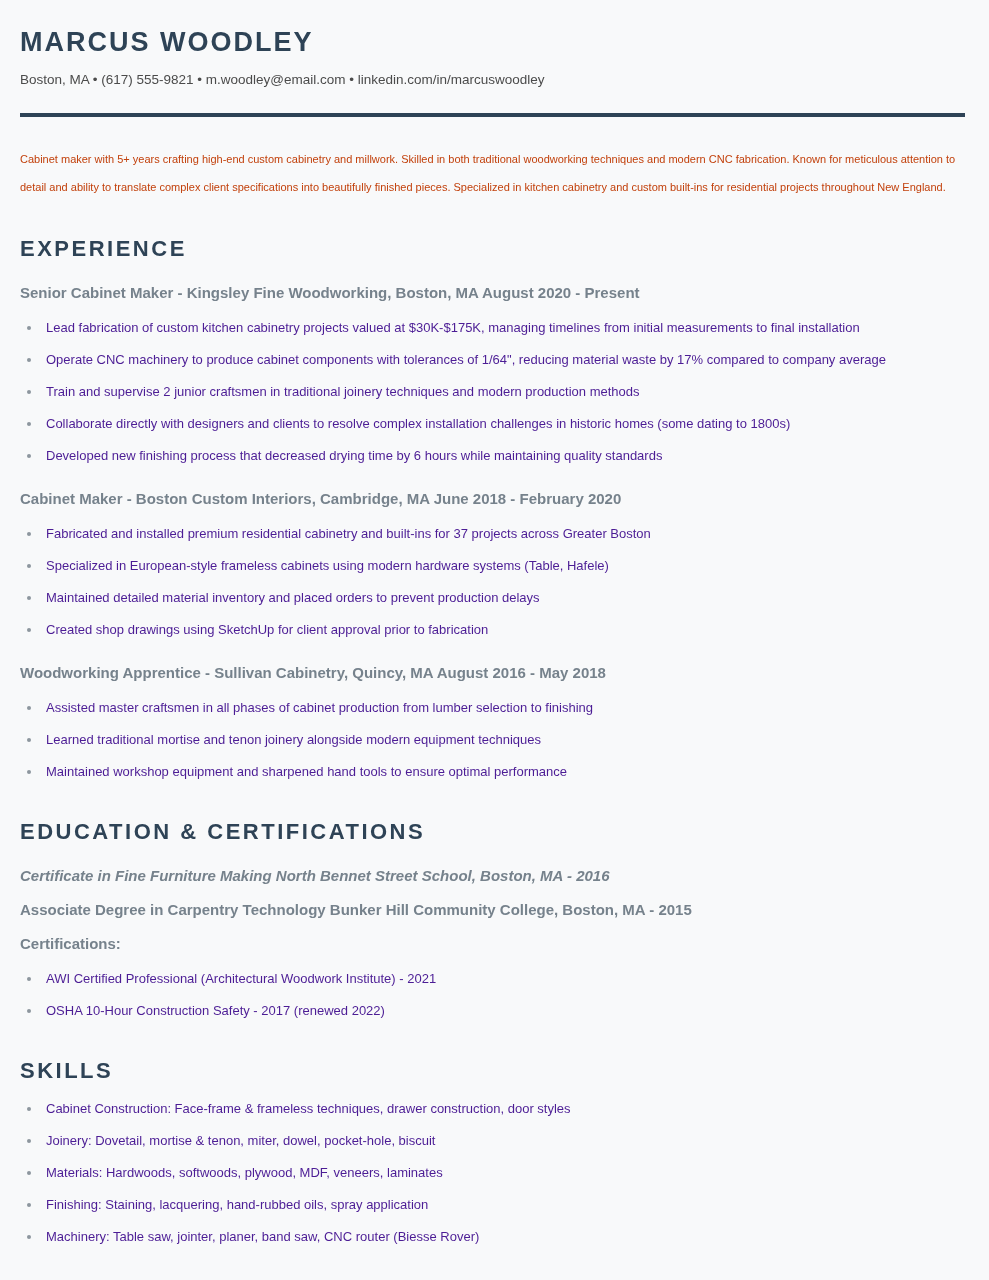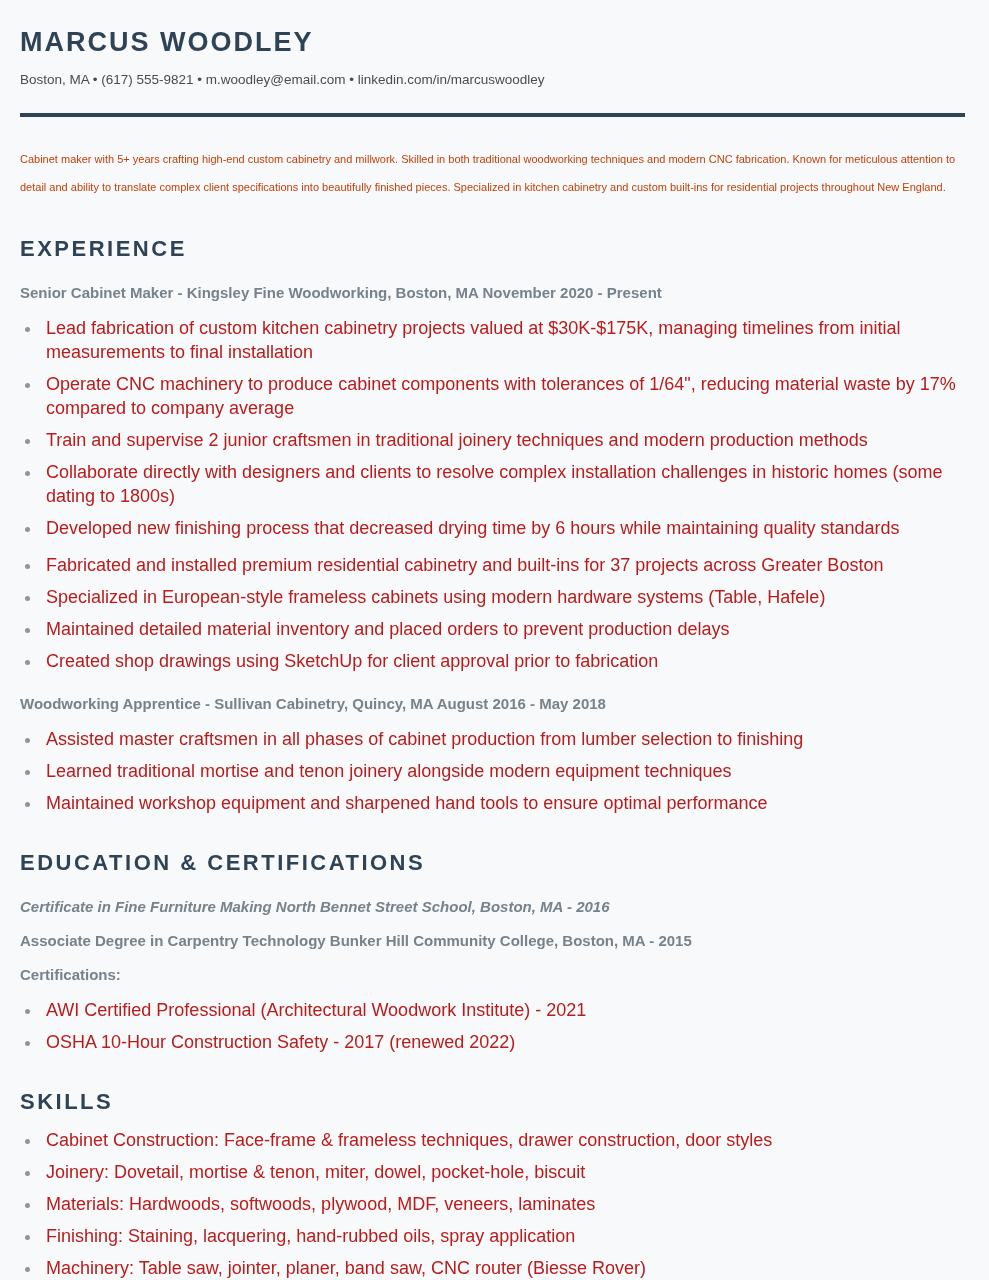--- a/index.html
+++ b/index.html
@@ -57,22 +57,22 @@
   section[data-name="section-education"] h3.subheading {
     margin-top: 14px;
   }
   section[data-name="section-education"] h3.first-sub {
     margin-top: 21px;
     font-style: italic;
   }
   ul.bullets {
     margin: 13px 0 0 0;
     padding-left: 22px;
-    color: #b91c1c;
-    font-size: 18px;
+    color: #4c1d95;
+    font-size: 13px;
   }
   ul.bullets li {
     margin-bottom: 8px;
     line-height: 24px;
     padding-left: 4px;
   }
   ul.bullets li::marker {
     color: #8d969e;
   }
 </style>
@@ -86,29 +86,30 @@
     <div class="contact" data-name="contact-line">Boston, MA • (617) 555-9821 • m.woodley@email.com • linkedin.com/in/marcuswoodley</div>
   </header>
 
   <hr class="rule" data-name="header-divider">
 
   <p class="summary" data-name="summary-paragraph">Cabinet maker with 5+ years crafting high-end custom cabinetry and millwork. Skilled in both traditional woodworking techniques and modern CNC fabrication. Known for meticulous attention to detail and ability to translate complex client specifications into beautifully finished pieces. Specialized in kitchen cabinetry and custom built-ins for residential projects throughout New England.</p>
 
   <section data-name="section-experience">
     <h2 class="section-title" data-name="experience-section-title">EXPERIENCE</h2>
 
-    <h3 class="subheading" data-name="job-heading">Senior Cabinet Maker - Kingsley Fine Woodworking, Boston, MA November 2020 - Present</h3>
+    <h3 class="subheading" data-name="job-heading">Senior Cabinet Maker - Kingsley Fine Woodworking, Boston, MA August 2020 - Present</h3>
     <ul class="bullets" data-name="job-bullet-list">
       <li data-name="job-bullet">Lead fabrication of custom kitchen cabinetry projects valued at $30K-$175K, managing timelines from initial measurements to final installation</li>
       <li data-name="job-bullet">Operate CNC machinery to produce cabinet components with tolerances of 1/64", reducing material waste by 17% compared to company average</li>
       <li data-name="job-bullet">Train and supervise 2 junior craftsmen in traditional joinery techniques and modern production methods</li>
       <li data-name="job-bullet">Collaborate directly with designers and clients to resolve complex installation challenges in historic homes (some dating to 1800s)</li>
       <li data-name="job-bullet">Developed new finishing process that decreased drying time by 6 hours while maintaining quality standards</li>
     </ul>
 
+    <h3 class="subheading" data-name="job-heading">Cabinet Maker - Boston Custom Interiors, Cambridge, MA June 2018 - February 2020</h3>
     <ul class="bullets" data-name="job-bullet-list">
       <li data-name="job-bullet">Fabricated and installed premium residential cabinetry and built-ins for 37 projects across Greater Boston</li>
       <li data-name="job-bullet">Specialized in European-style frameless cabinets using modern hardware systems (Table, Hafele)</li>
       <li data-name="job-bullet">Maintained detailed material inventory and placed orders to prevent production delays</li>
       <li data-name="job-bullet">Created shop drawings using SketchUp for client approval prior to fabrication</li>
     </ul>
 
     <h3 class="subheading" data-name="job-heading">Woodworking Apprentice - Sullivan Cabinetry, Quincy, MA August 2016 - May 2018</h3>
     <ul class="bullets" data-name="job-bullet-list">
       <li data-name="job-bullet">Assisted master craftsmen in all phases of cabinet production from lumber selection to finishing</li>

